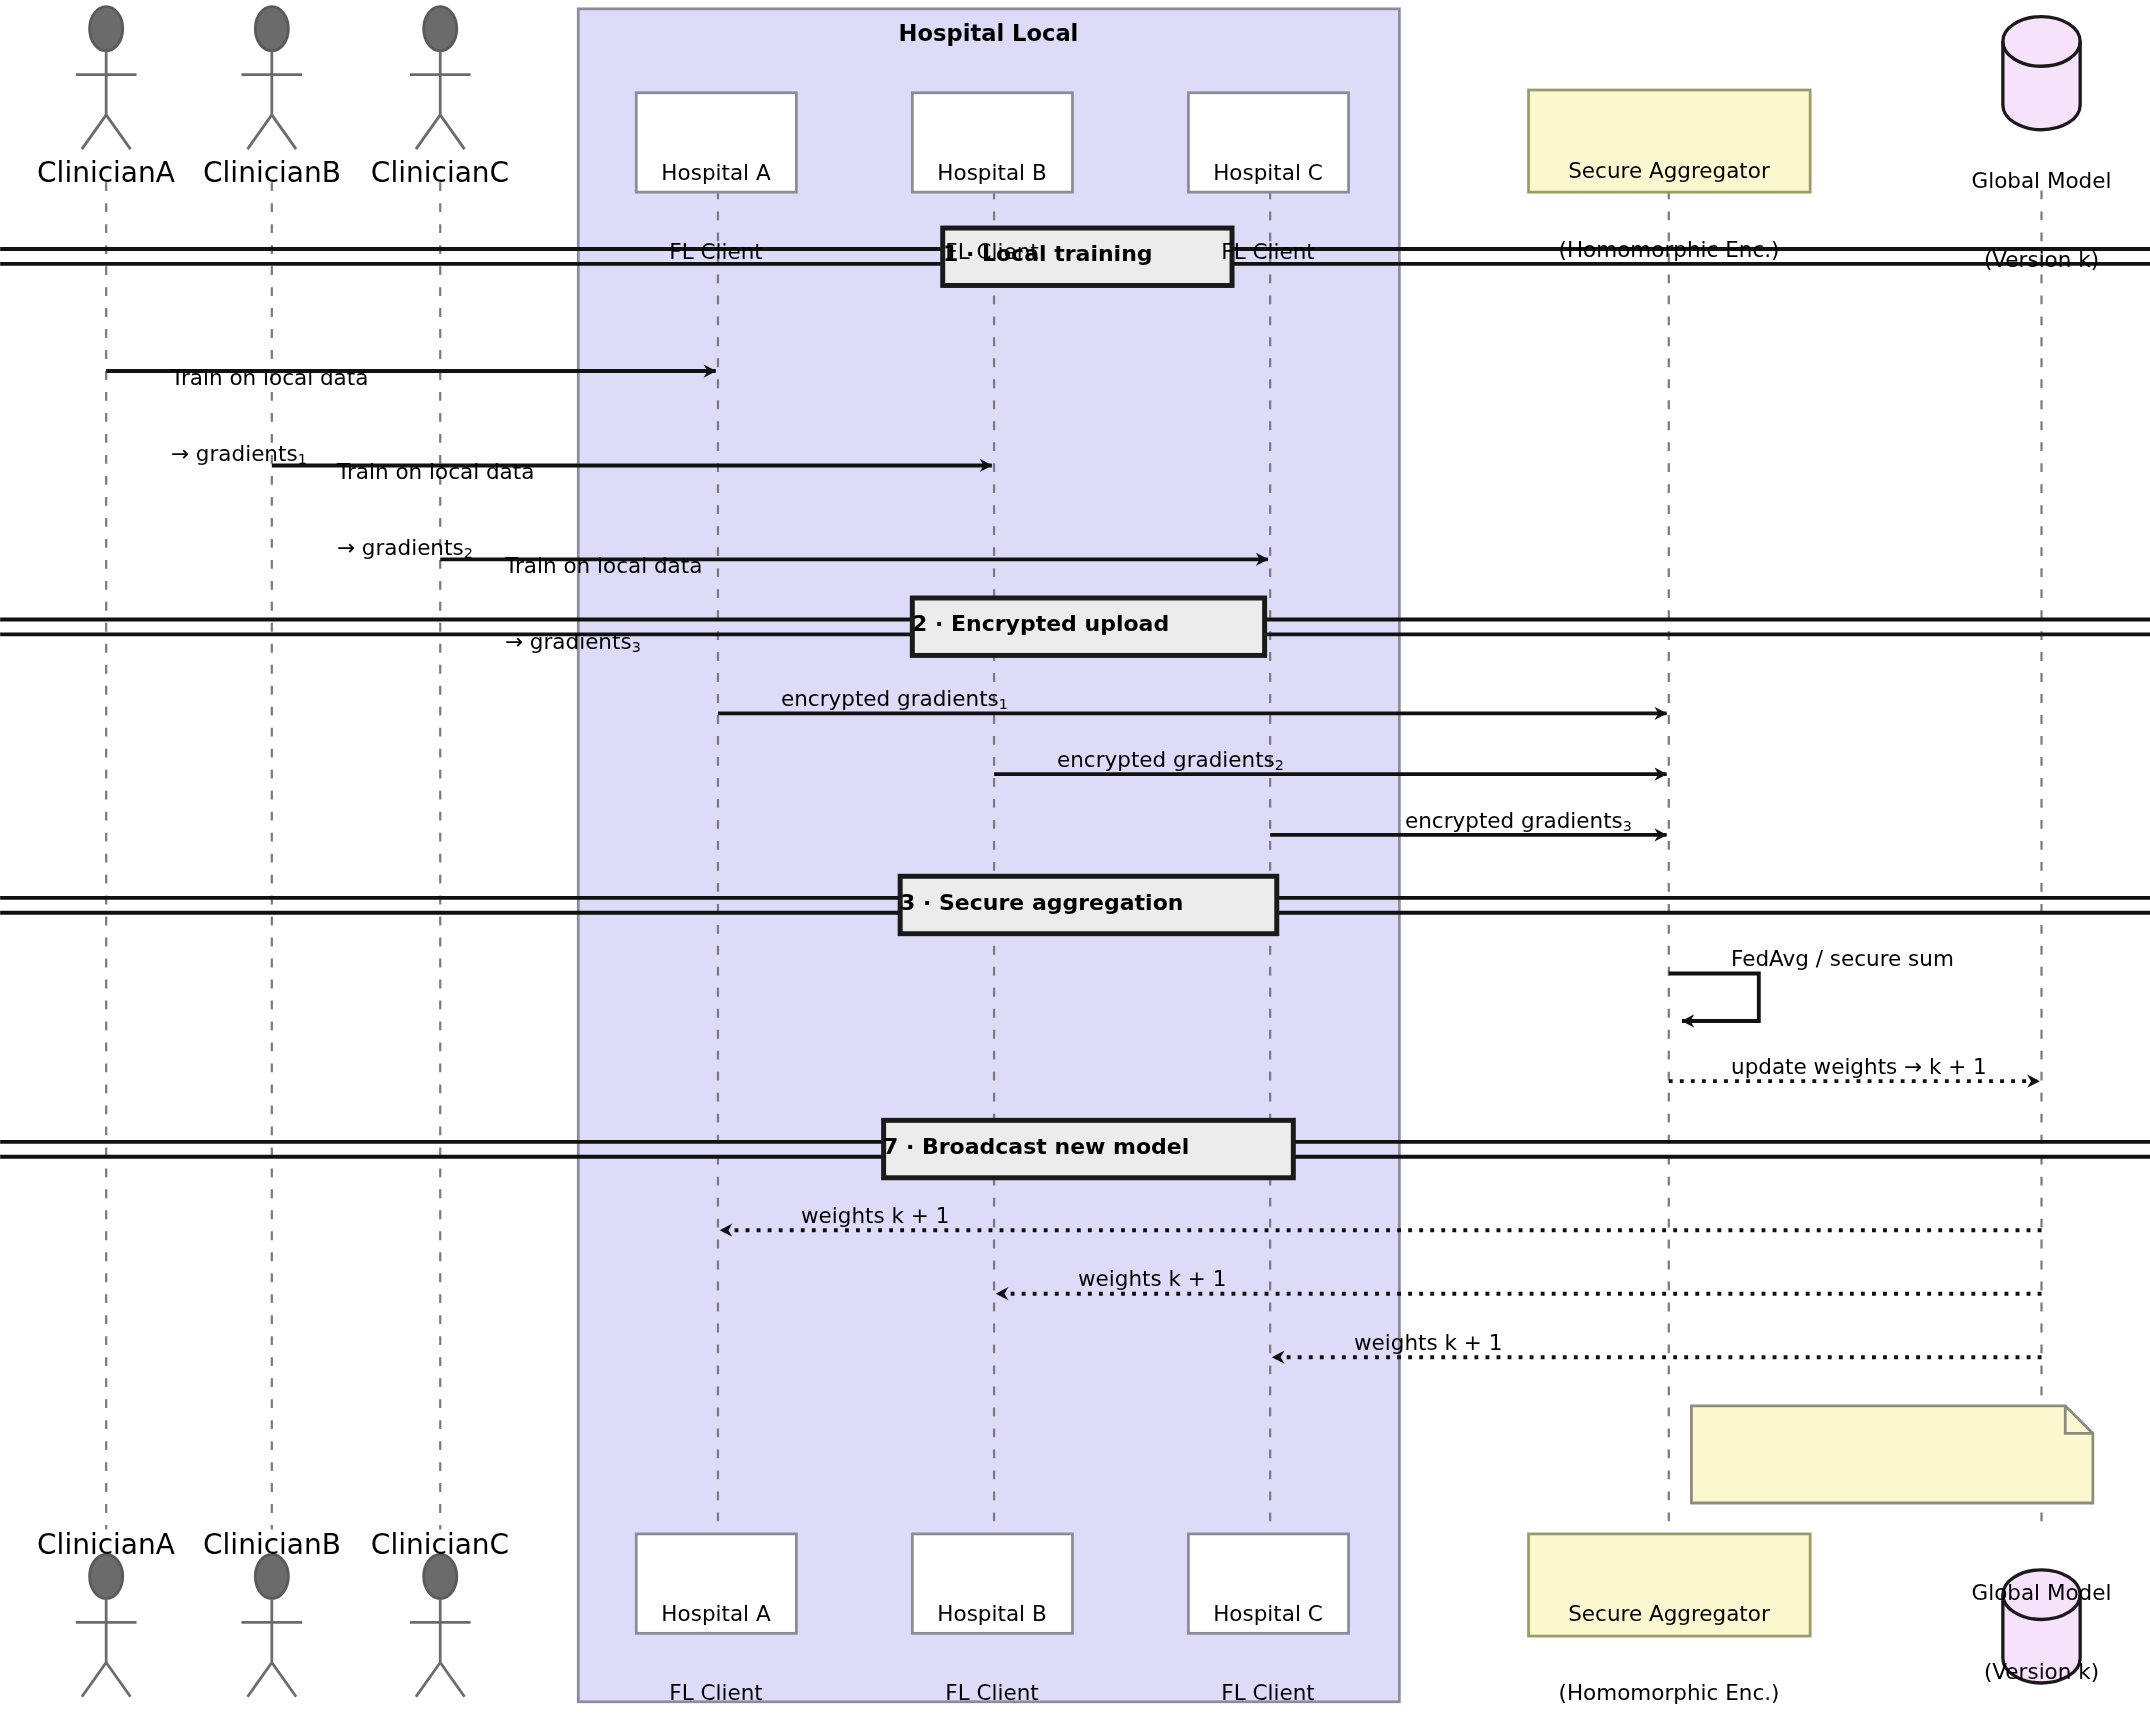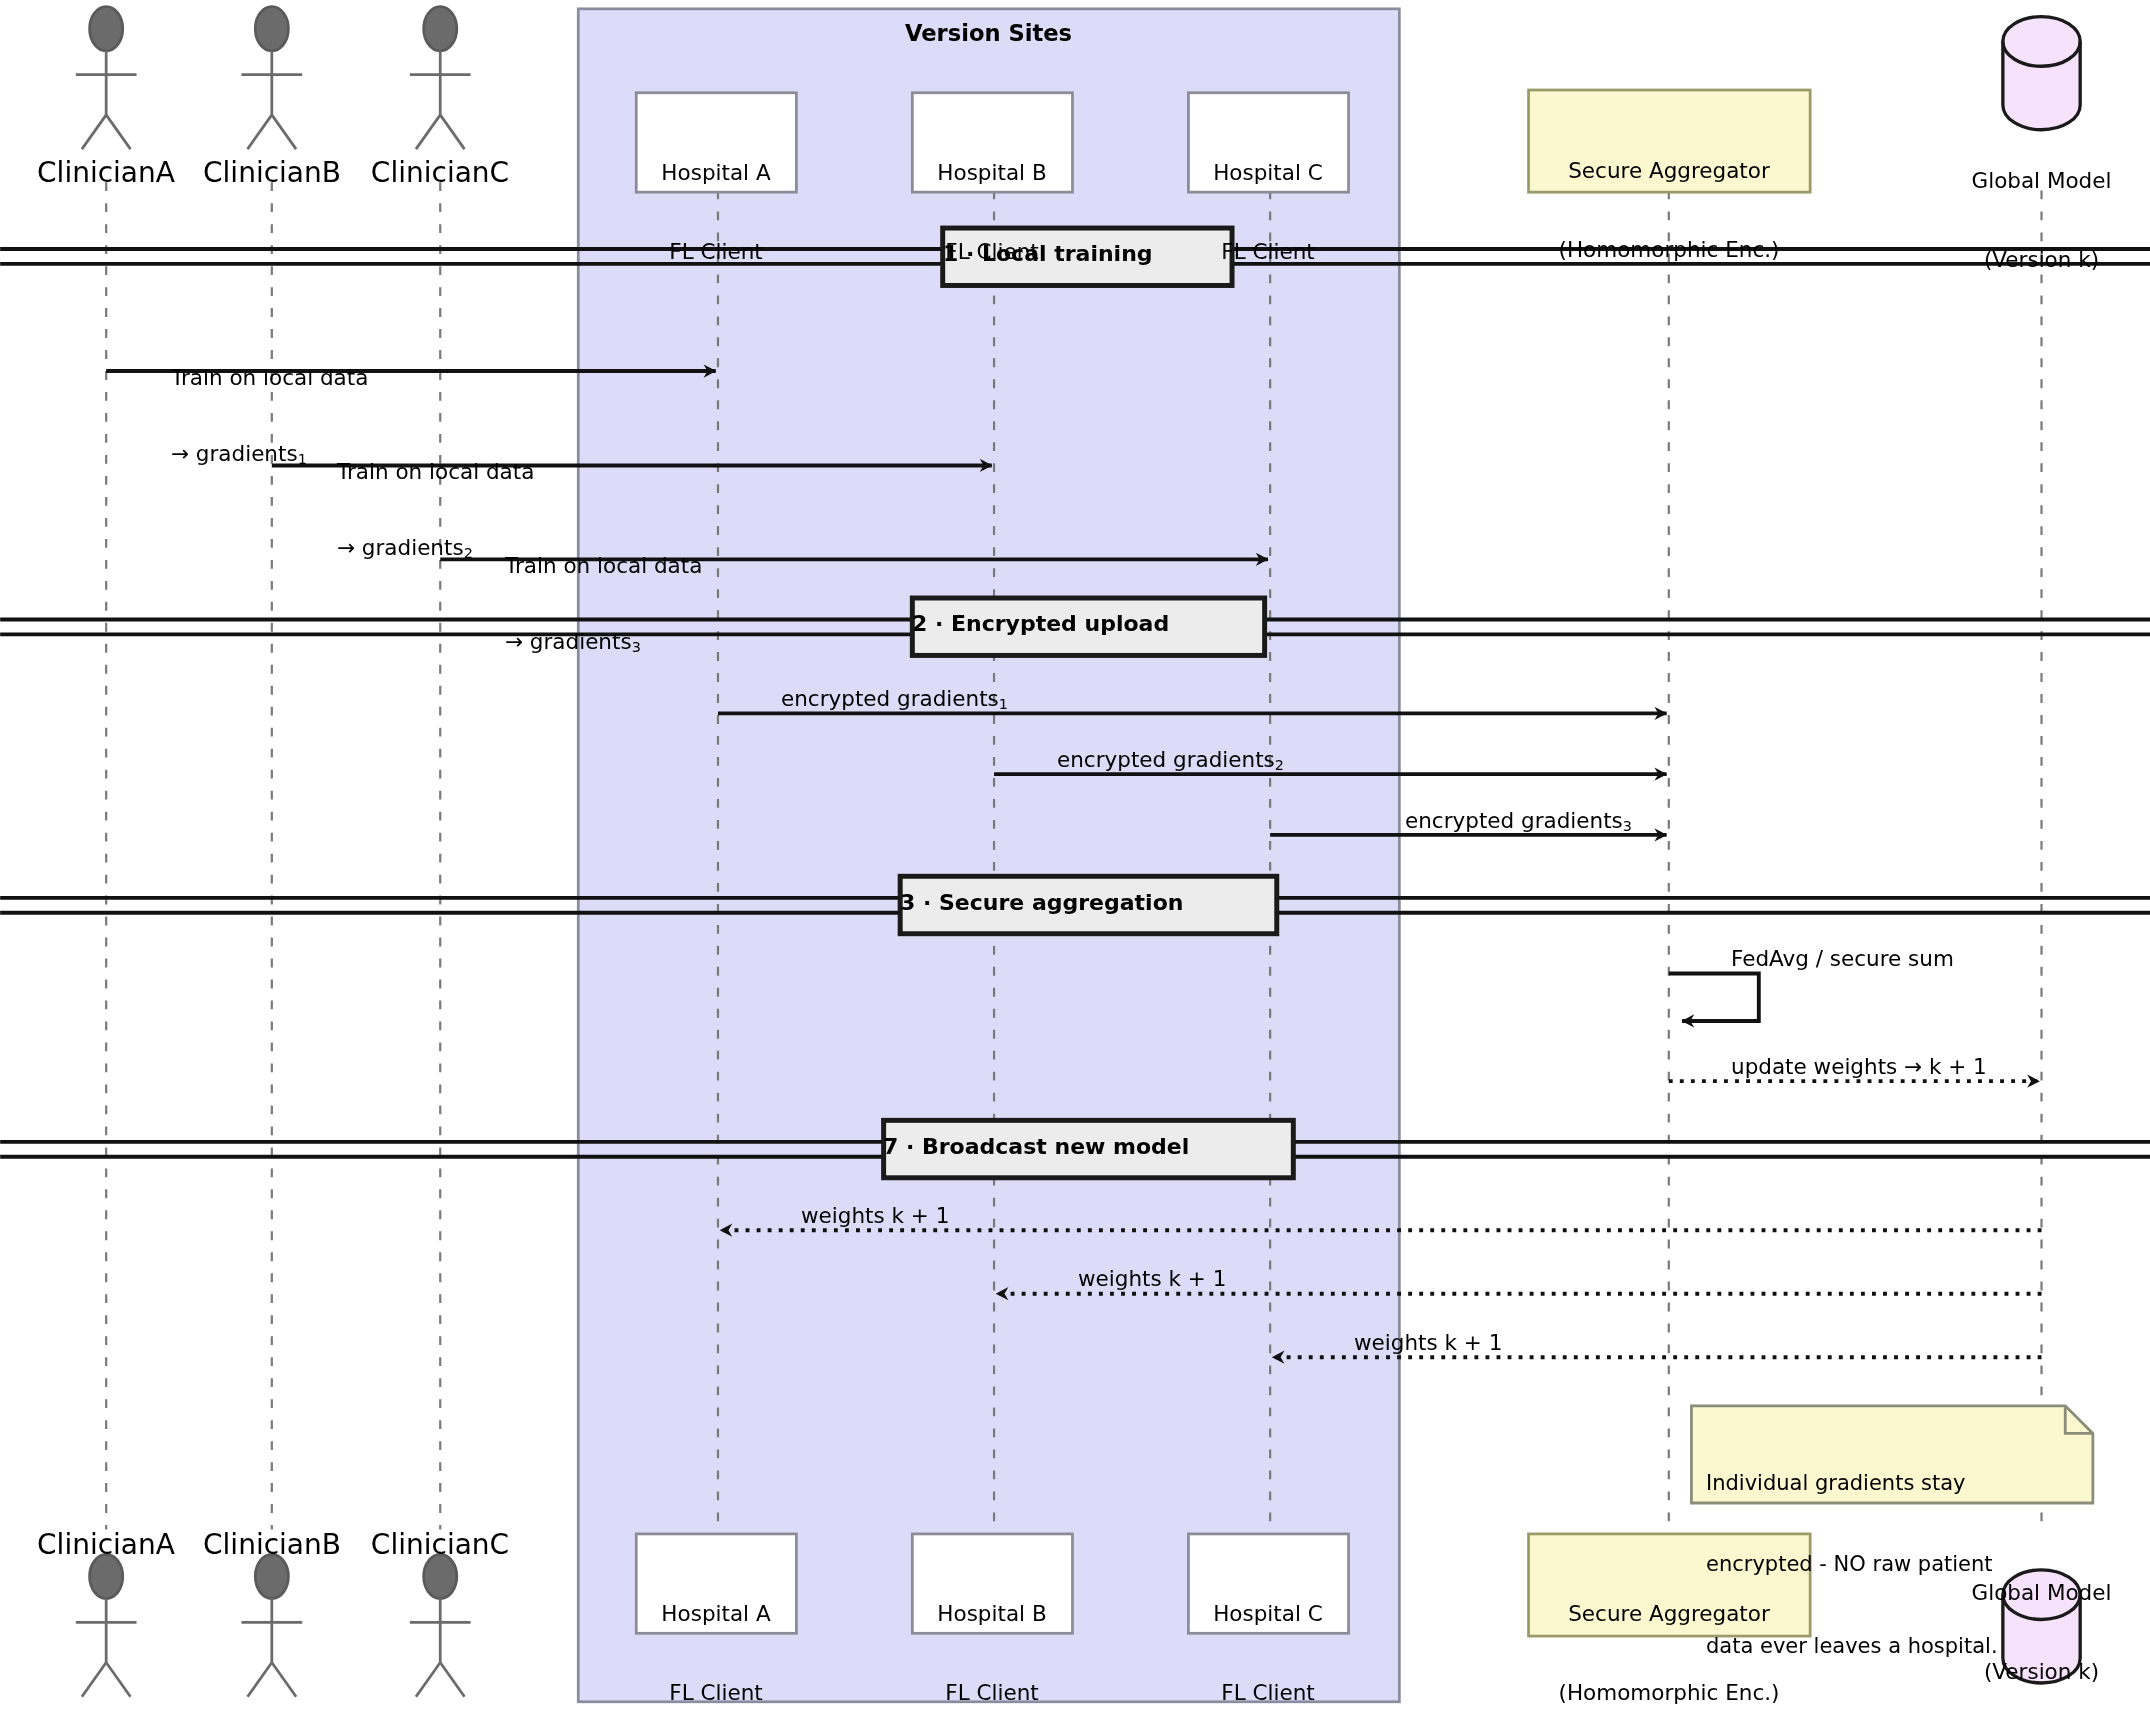--- a/index.html
+++ b/index.html
@@ -158,21 +158,21 @@
       <path d="M3627,2888 a70,45 0 0 1 140,0 L3767,3003 a70,45 0 0 1 -140,0 Z" fill="#f7e2fb" stroke="#1a1a1a" stroke-width="6"></path>
       <path d="M3627,2888 a70,45 0 0 0 140,0" fill="none" stroke="#1a1a1a" stroke-width="6"></path>
     </g>
 
     <g>
       <path d="M3063,2546 L3740,2546 L3790,2596 L3790,2722 L3063,2722 Z" fill="#fbf8cf" stroke="#8c8c7a" stroke-width="5"></path>
       <path d="M3740,2546 L3740,2596 L3790,2596" fill="none" stroke="#8c8c7a" stroke-width="5"></path>
     </g>
   </svg>
 
-  <div class="lbl boxtitle" style="left:578px;top:20px;width:821px;">Version Sites</div>
+  <div class="lbl boxtitle" style="left:578px;top:20px;width:821px;">Hospital Local</div>
 
   <div class="lbl actname" style="left:23px;top:156px;width:166px;">ClinicianA</div>
   <div class="lbl actname" style="left:189px;top:156px;width:166px;">ClinicianB</div>
   <div class="lbl actname" style="left:357px;top:156px;width:166px;">ClinicianC</div>
 
   <div class="lbl pname" style="left:636px;top:108px;width:160px;">
     <div>Hospital A</div>
     <div>FL Client</div>
   </div>
   <div class="lbl pname" style="left:912px;top:108px;width:160px;">
@@ -221,25 +221,20 @@
   <div class="lbl msg" style="left:1686px;top:946px;">FedAvg / secure sum</div>
 
   <div class="lbl msg" style="left:1686px;top:1054px;">update weights → k + 1</div>
 
   <div class="lbl msg" style="left:756px;top:1203px;">weights k + 1</div>
 
   <div class="lbl msg" style="left:1033px;top:1266px;">weights k + 1</div>
 
   <div class="lbl msg" style="left:1309px;top:1330px;">weights k + 1</div>
 
-  <div class="lbl notetext" style="left:1706px;top:1415px;width:381px;">
-    <div>Individual gradients stay</div>
-    <div>encrypted - NO raw patient</div>
-    <div>data ever leaves a hospital.</div>
-  </div>
 
   <div class="lbl actname" style="left:23px;top:1528px;width:166px;">ClinicianA</div>
   <div class="lbl actname" style="left:189px;top:1528px;width:166px;">ClinicianB</div>
   <div class="lbl actname" style="left:357px;top:1528px;width:166px;">ClinicianC</div>
 
   <div class="lbl pname" style="left:636px;top:1549px;width:160px;">
     <div>Hospital A</div>
     <div>FL Client</div>
   </div>
   <div class="lbl pname" style="left:912px;top:1549px;width:160px;">

